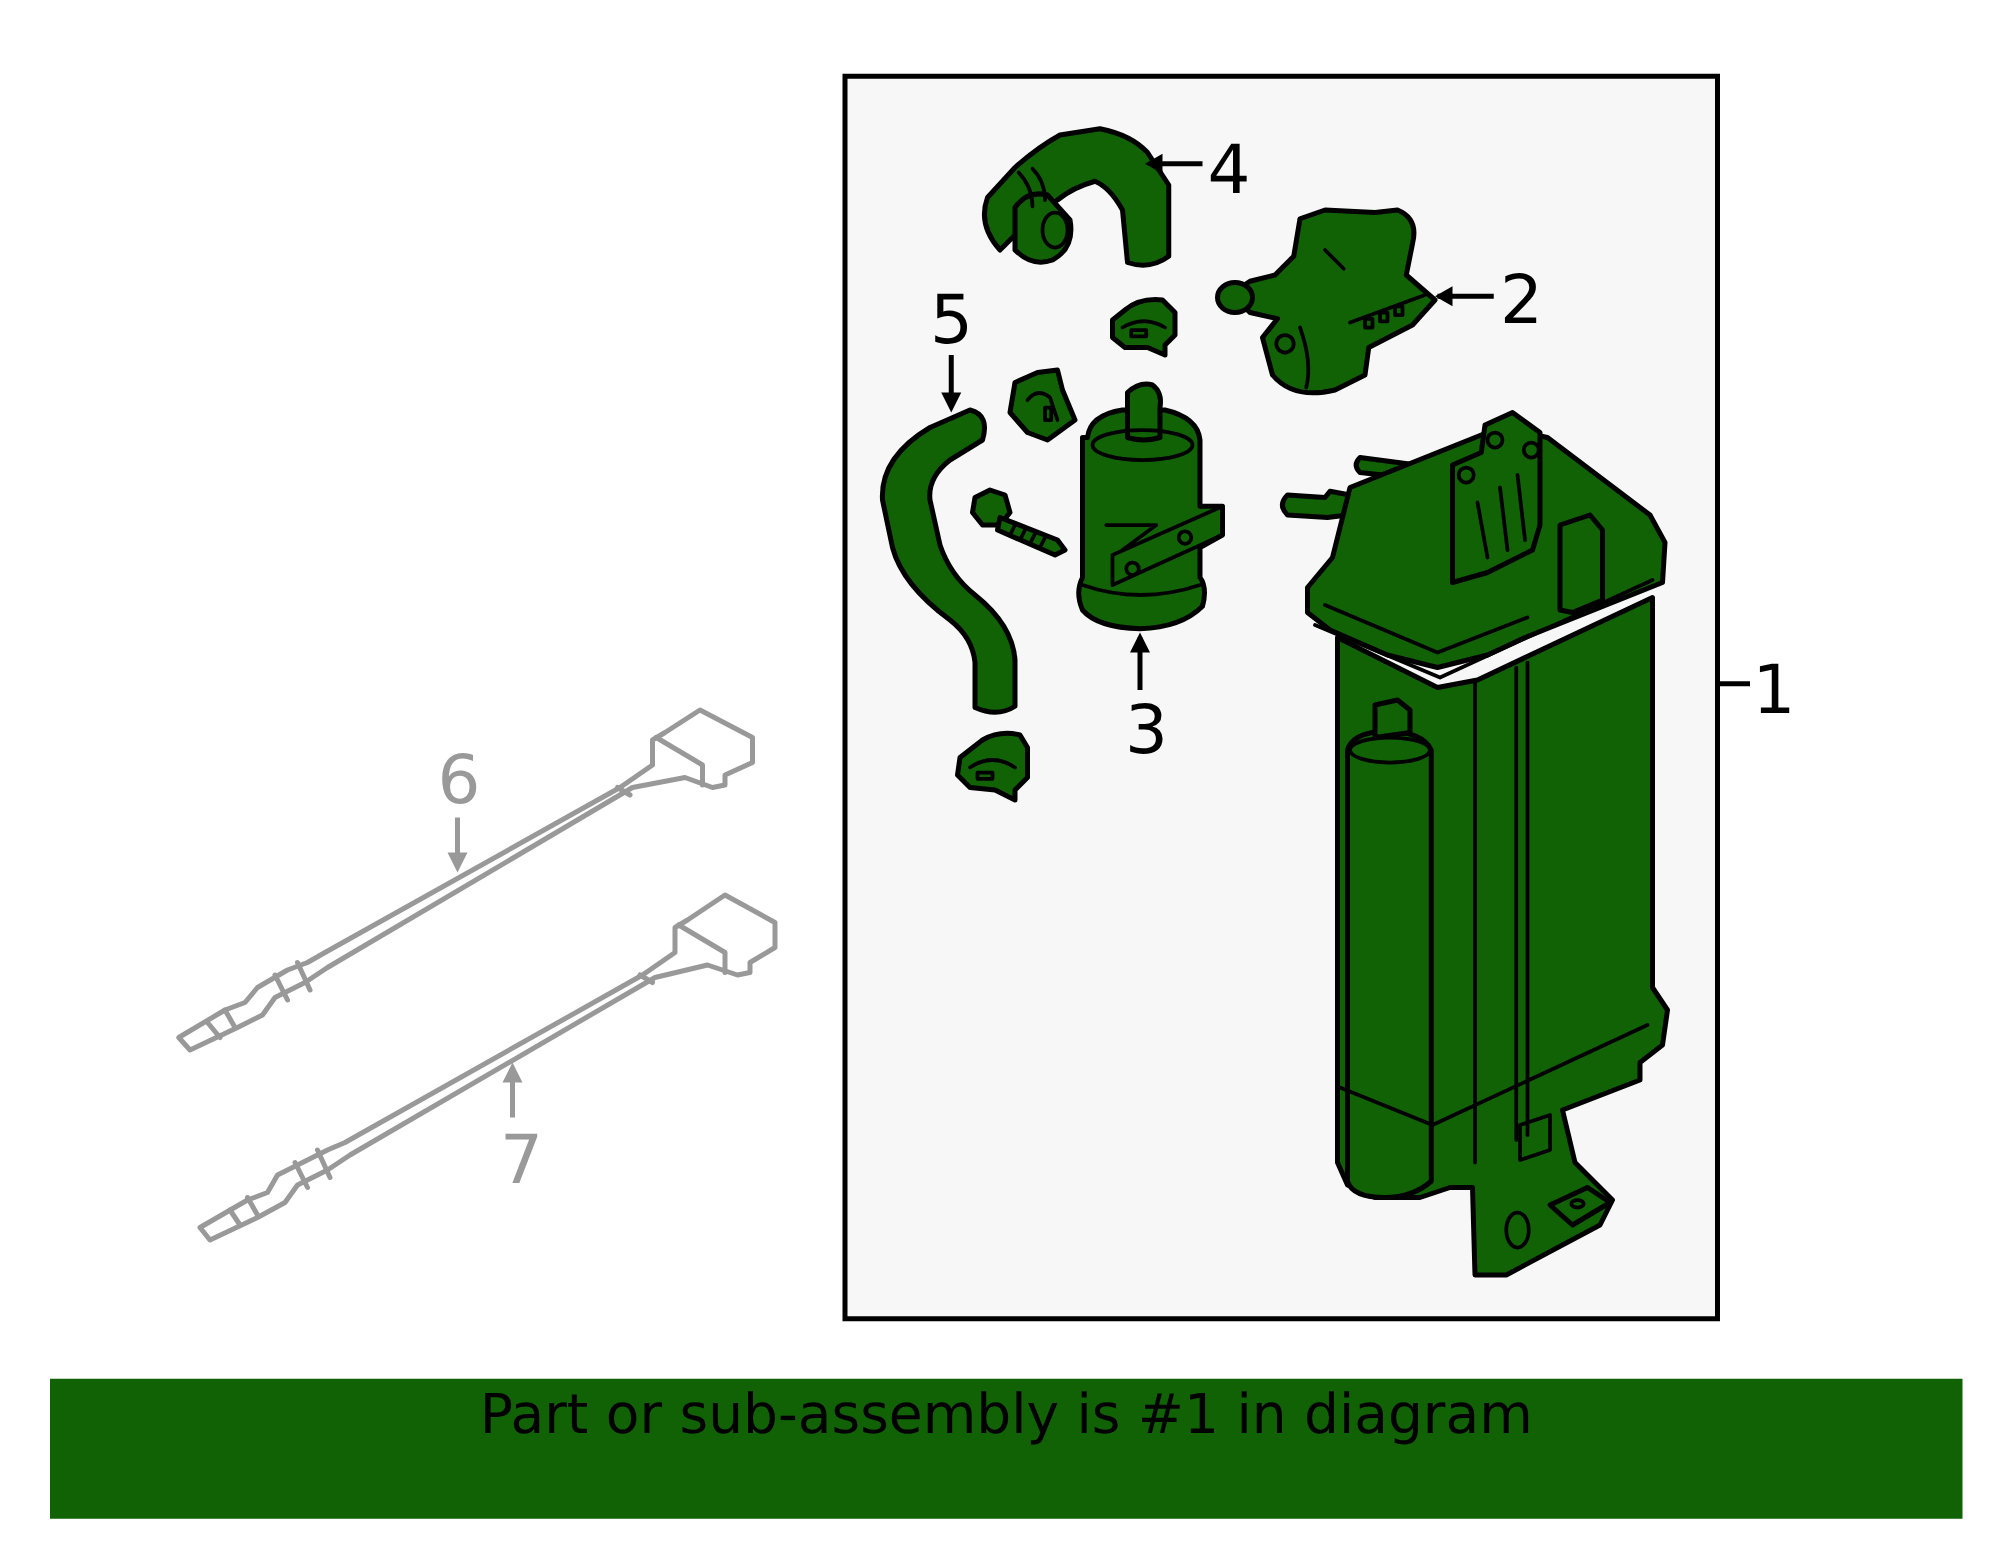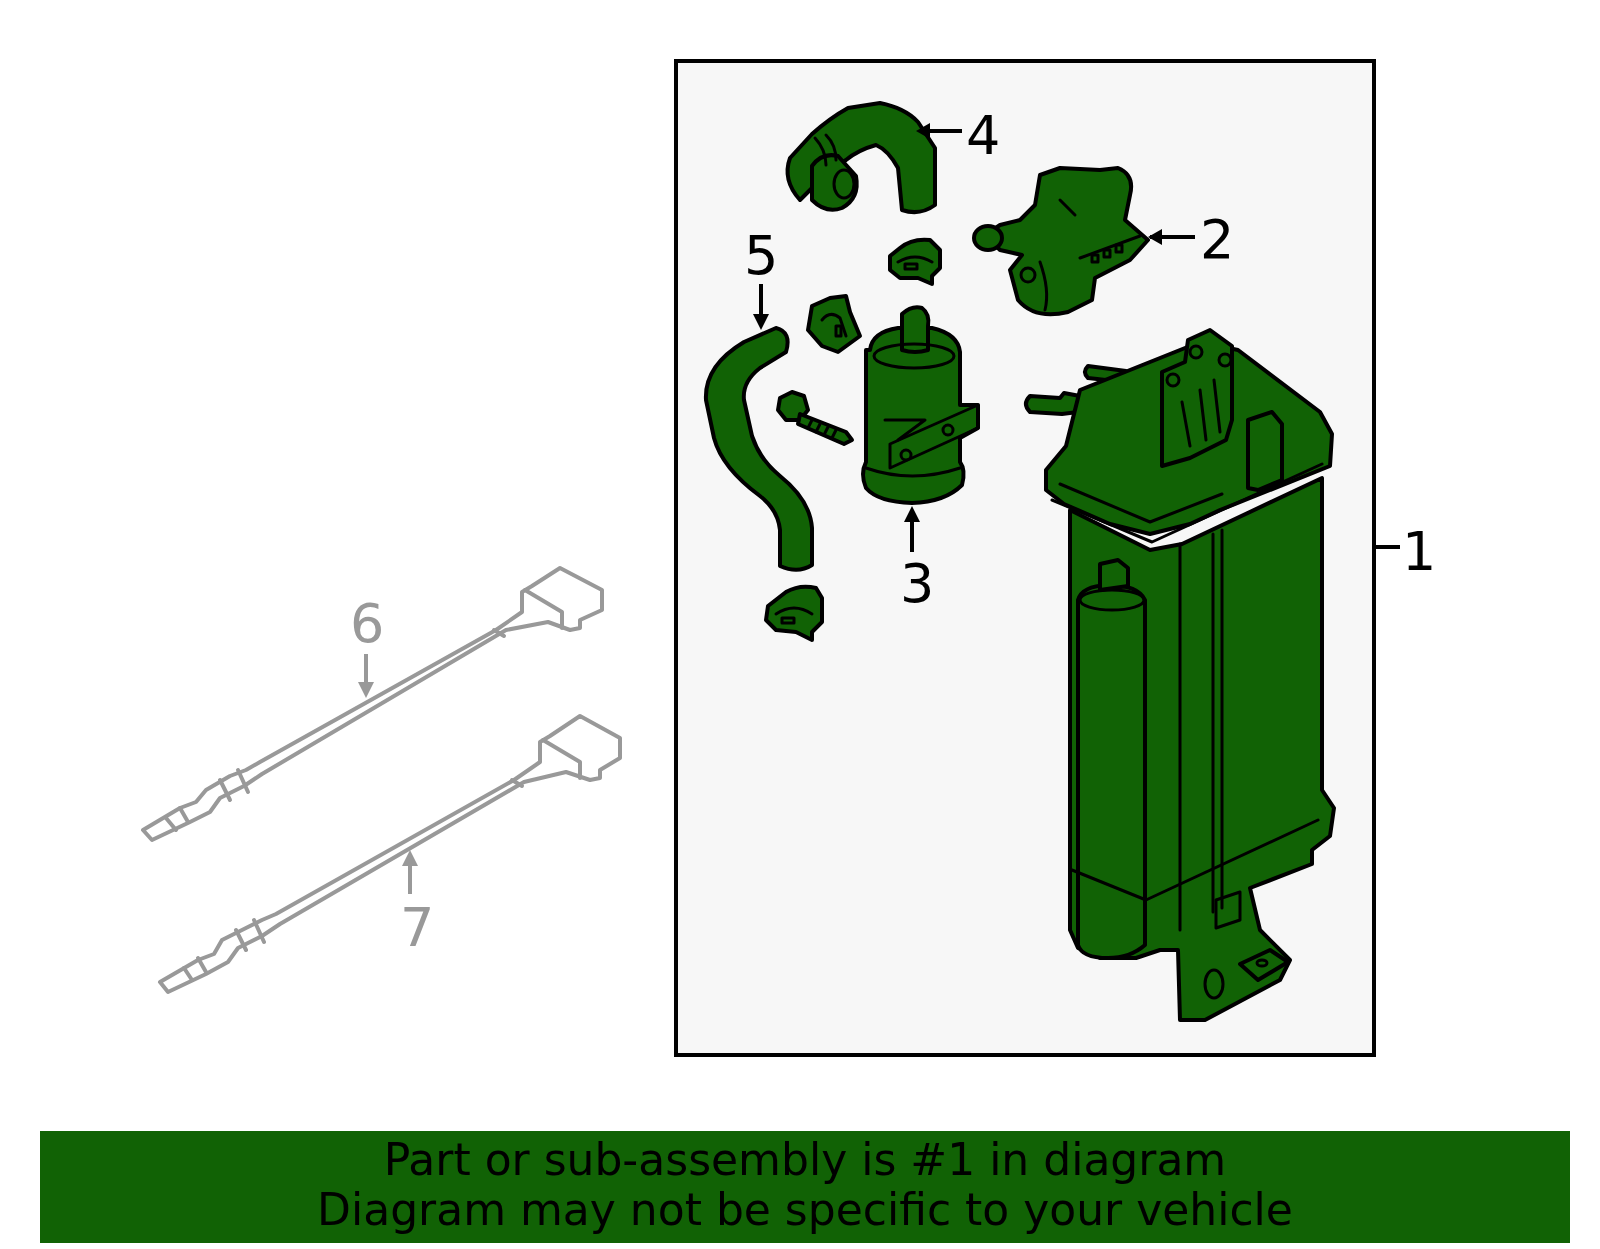--- a/index.html
+++ b/index.html
@@ -7,21 +7,21 @@
          font-family:"DejaVu Sans", sans-serif; }
   #diagram { position:absolute; left:0; top:0; width:1600px; height:1249px; }
   .callout { font-family:"DejaVu Sans", sans-serif; font-size:54px; }
   .callout.dark { fill:#000000; }
   .callout.grey { fill:#999999; }
   .part { fill:#116205; stroke:#000; stroke-width:4; stroke-linejoin:round; stroke-linecap:round; }
   .detail { fill:none; stroke:#000; stroke-width:3; stroke-linejoin:round; stroke-linecap:round; }
   .ghost { fill:none; stroke:#999999; stroke-width:4; stroke-linejoin:round; stroke-linecap:round; }
   .leader { stroke:#000; stroke-width:4; fill:none; }
   .leader.grey { stroke:#999999; }
-  #banner { position:absolute; left:40px; top:1131px; width:1530px; height:112px;
+  #banner { position:absolute; left:40px; top:1103px; width:1530px; height:112px;
             background:#116205; color:#000; text-align:center;
             font-family:"DejaVu Sans", sans-serif; font-size:44px; line-height:50px;
             padding-top:4px; box-sizing:border-box; }
   #banner div { white-space:nowrap; }
 </style>
 </head>
 <body>
 
 <svg id="diagram" viewBox="0 0 1600 1249" xmlns="http://www.w3.org/2000/svg">
 
@@ -167,14 +167,13 @@
   </g>
   <g>
     <path class="leader grey" d="M410,894 L410,860"></path>
     <path d="M410,850 L402,866 L418,866 Z" fill="#999999"></path>
     <text class="callout grey" x="400" y="946">7</text>
   </g>
 </svg>
 
 <div id="banner">
   <div>Part or sub-assembly is #1 in diagram</div>
-  <div>Diagram may not be specific to your vehicle</div>
 </div>
 
 </body></html>

